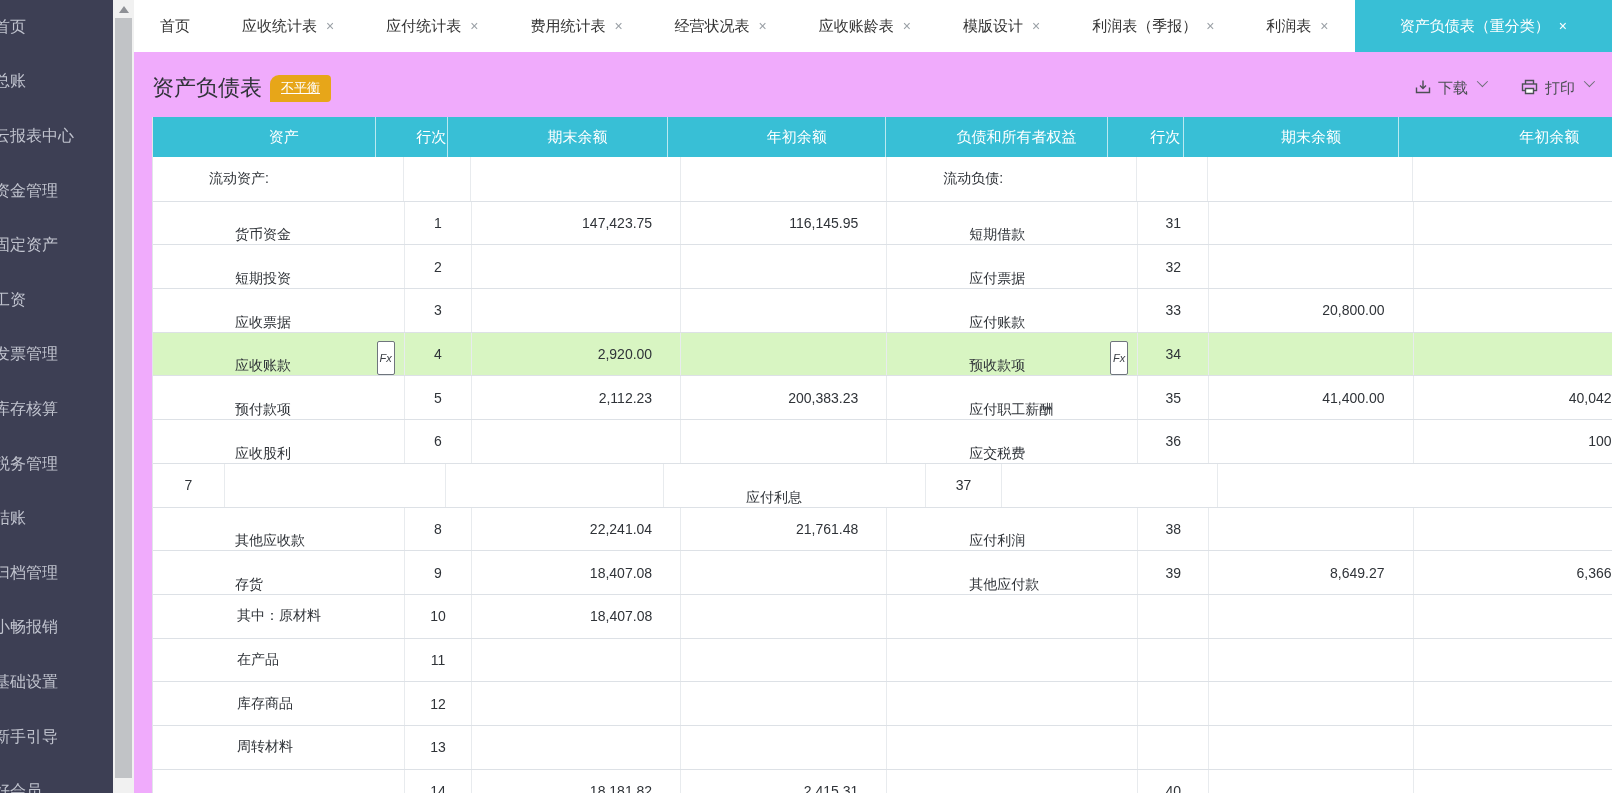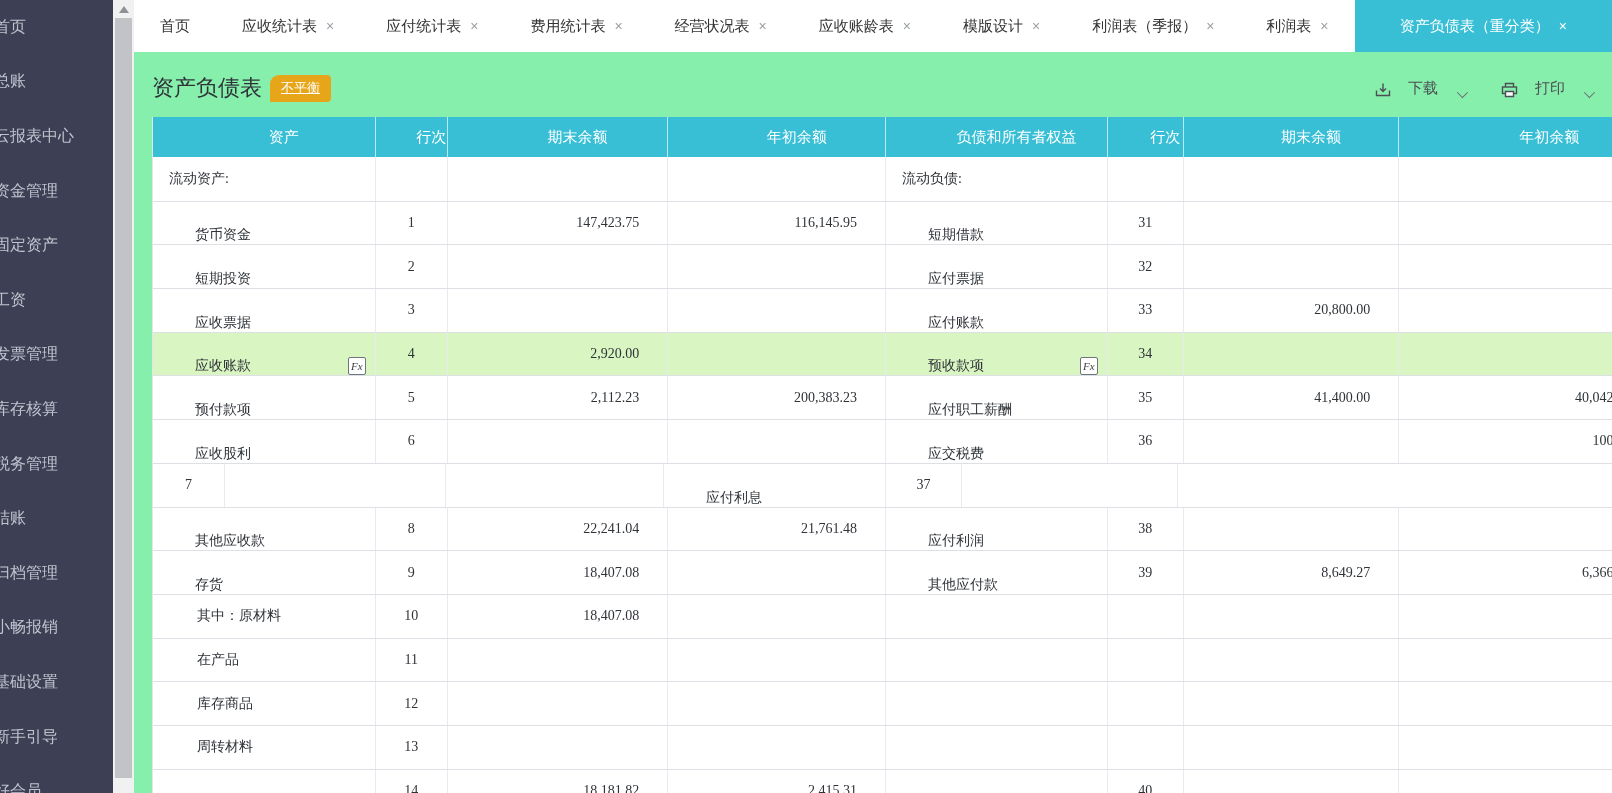--- a/index.html
+++ b/index.html
@@ -17,48 +17,48 @@
 
   
   .main { position:absolute; left:134px; top:0; width:1478px; height:793px; }
 
   .tabbar { height:52px; background:#ffffff; display:flex; align-items:stretch; overflow:hidden; white-space:nowrap; }
   .tab { display:flex; align-items:center; padding:0 26px; font-size:15px; color:#333; cursor:pointer; flex:0 0 auto; }
   .tab .close { margin-left:9px; color:#9aa0a6; font-size:14px; line-height:1; }
   .tab.active { background:#38bfd6; color:#fff; flex:1 0 auto; justify-content:center; }
   .tab.active .close { color:#fff; }
 
-  .content { position:absolute; left:0; top:52px; right:0; bottom:0; background:#86efac;font-family:Liberation Serif, serif; }
+  .content { position:absolute; left:0; top:52px; right:0; bottom:0; background:#f0abfc; }
 
   .title-row { position:absolute; left:18px; top:14px; right:20px; height:44px; display:flex; align-items:center; }
   .page-title { font-size:22px; color:#2f3338; }
   .badge { margin-left:8px; background:#e7a619; color:#fff; font-size:13px; padding:4px 11px 5px; border-radius:9px 4px 4px 0; text-decoration:underline; position:relative; }
   .title-actions { margin-left:auto; display:flex; align-items:center; gap:36px; }
-  .action-btn { display:flex; align-items:flex-end; gap:17px; font-size:15px; color:#4c4f54; cursor:pointer; }
+  .action-btn { display:flex; align-items:flex-start; gap:7px; font-size:15px; color:#4c4f54; cursor:pointer; }
   .action-btn svg { display:block; }
   .caret { width:8px; height:8px; border-right:1.5px solid #6b6f75; border-bottom:1.5px solid #6b6f75; transform:rotate(45deg) translateY(-2px); margin-left:2px; }
 
   
   .bs-table { position:absolute; left:18px; top:65px; width:1508px; background:#fff; border:1px solid #e2e5e9; border-top:none; }
   .thead { display:flex; height:40px; background:#38bfd6; }
   .th { display:flex; align-items:center; justify-content:center; color:#fff; font-size:15px; border-right:1px solid rgba(255,255,255,.65);padding-left:40px; }
   .th:last-child { border-right:none; }
   .tr { display:flex; height:43.7px; background:#fff; border-top:1px solid #dde1e6; }
   .tr:first-child { border-top:none; }
   .tr.hl { background:#d8f5c2; }
   .td { display:flex; align-items:center; font-size:14px; color:#2f3338; border-right:1px solid #e8ebee; overflow:hidden; }
   .td:last-child { border-right:none; }
-  .td.name { justify-content:flex-start; }
+  .td.name { justify-content:flex-start;margin-left:40px; }
   .td.num { justify-content:center; }
   .td.val { justify-content:flex-end; padding-right:28px;text-align:right; }
   .ind0 { padding-left:16px; } .ind1 { padding-left:42px;align-items:flex-end; } .ind2 { padding-left:44px; }
   .c0 { width:223px; } .c1 { width:72px; } .c2 { width:221px; } .c3 { width:218px; }
   .c4 { width:222px; } .c5 { width:76px; } .c6 { width:216px; } .c7 { width:260px; }
   .fx { margin-left:auto; margin-right:9px; width:18px; height:18px; border:1px solid #6f7홍. }
-  .fx { margin-left:auto; margin-right:9px; width:18px; height:18px; border:1px solid #6f757d; border-radius:2px; font-size:11px; font-style:italic; color:#3c4046; display:flex; align-items:center; justify-content:center; background:#fff; cursor:pointer; }
+  .fx { margin-left:auto; margin-right:9px; width:18px; height:34px; border:1px solid #6f757d; border-radius:2px; font-size:11px; font-style:italic; color:#3c4046; display:flex; align-items:center; justify-content:center; background:#fff; cursor:pointer; }
 </style>
 </head>
 <body>
 
 <div class="sidebar" id="sidebar">
     <div class="side-item">首页</div>
     <div class="side-item">总账</div>
     <div class="side-item">云报表中心</div>
     <div class="side-item">资金管理</div>
     <div class="side-item">固定资产</div>

